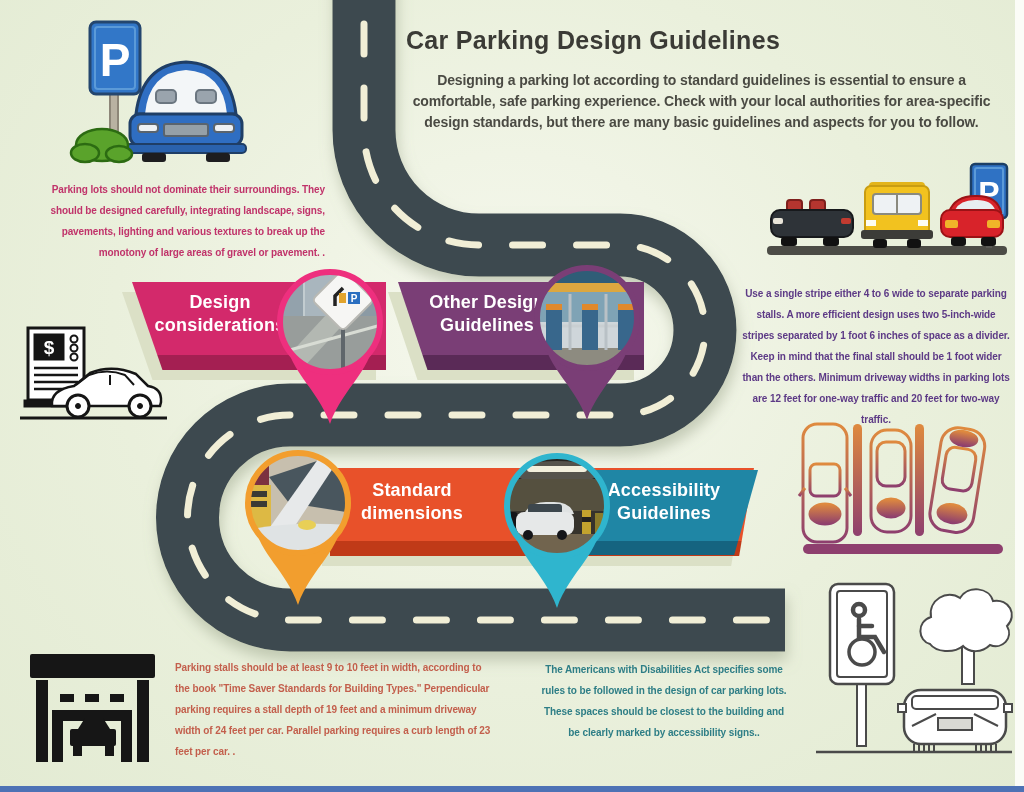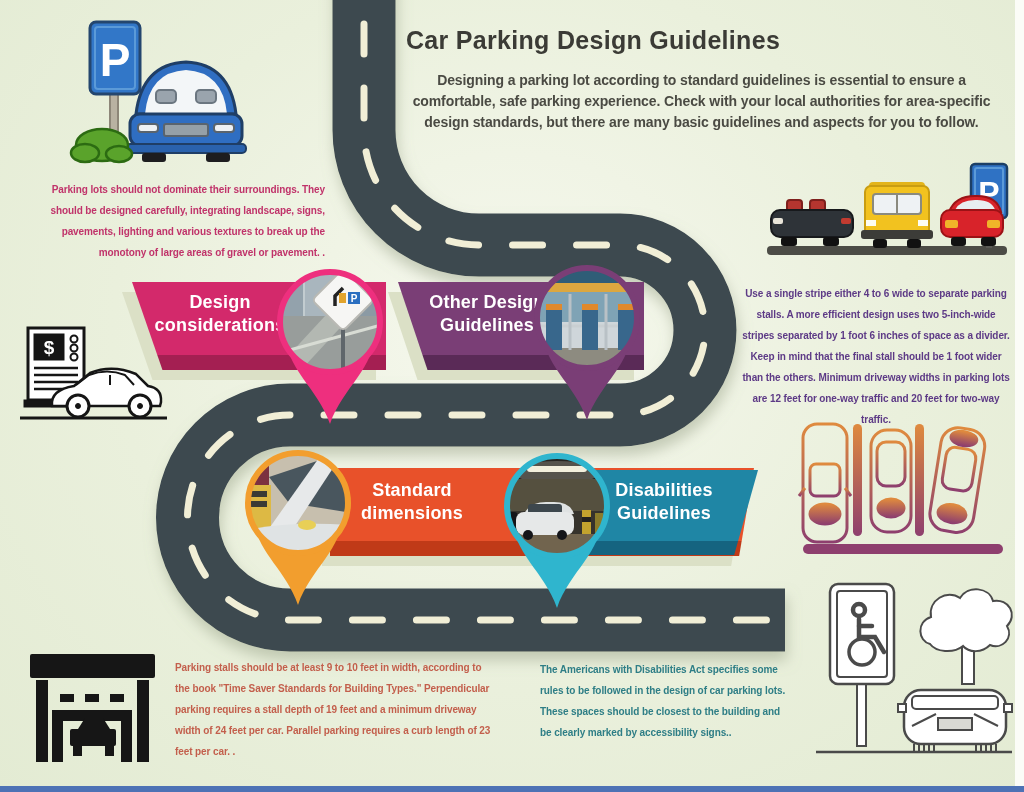--- a/index.html
+++ b/index.html
@@ -35,21 +35,21 @@
   .marker{position:absolute;z-index:4;}
   .illus{position:absolute;z-index:5;}
   .txt{position:absolute;z-index:6;}
   .page-title{left:406px;top:26px;font-size:25px;font-weight:bold;color:#3b3b36;letter-spacing:.3px;}
   .intro{left:395px;top:70px;width:613px;text-align:center;font-size:14px;font-weight:bold;
          color:#4a4a43;line-height:21px;letter-spacing:-.1px;}
   .note{font-size:10px;font-weight:bold;line-height:21px;letter-spacing:-.1px;}
   .note-surroundings{left:20px;top:179px;width:305px;text-align:right;color:#c0336a;}
   .note-stripes{left:740px;top:283px;width:272px;text-align:center;color:#5d3a86;}
   .note-stalls{left:175px;top:657px;width:320px;text-align:left;color:#c35f4c;}
-  .note-ada{left:540px;top:659px;width:248px;text-align:left;color:#2e7e86;}
+  .note-ada{left:540px;top:659px;width:248px;text-align:center;color:#2e7e86;}
   .right-strip{position:absolute;right:0;top:0;bottom:0;width:9px;background:#fbfcf7;z-index:7;}
   .bottom-bar{position:absolute;left:0;right:0;bottom:0;height:6px;background:#4d72b5;z-index:8;}
   .svgtext{font-family:"Liberation Sans",sans-serif;font-weight:bold;}
 </style>
 </head>
 <body>
 
 <div class="canvas">
 
   <svg class="road-svg" width="1024" height="792" viewBox="0 0 1024 792">
@@ -70,21 +70,21 @@
   <div class="banner b1 clipA">
     <div class="blabel">Design considerations</div>
   </div>
   <div class="banner b2 clipA">
     <div class="blabel">Other Design Guidelines</div>
   </div>
   <div class="banner b3 clipB">
     <div class="blabel">Standard dimensions</div>
   </div>
   <div class="banner b4 clipC">
-    <div class="blabel">Disabilities Guidelines</div>
+    <div class="blabel">Accessibility Guidelines</div>
   </div>
 
   <svg class="marker" style="left:255px;top:252px" width="150" height="175" viewBox="0 0 150 175">
     <path d="M75,172 C62,134 30,118 30,78 A46,46 0 1 1 120,78 C120,118 88,134 75,172 Z" fill="#ee2f7e"></path>
     <clipPath id="pc1">
         <circle cx="75" cy="70" r="48"></circle>
       </clipPath>
     <g clip-path="url(#pc1)">
       <rect x="20" y="15" width="110" height="60" fill="#c2ccd0"></rect>
       <rect x="22" y="20" width="26" height="45" fill="#93a2ac"></rect>

